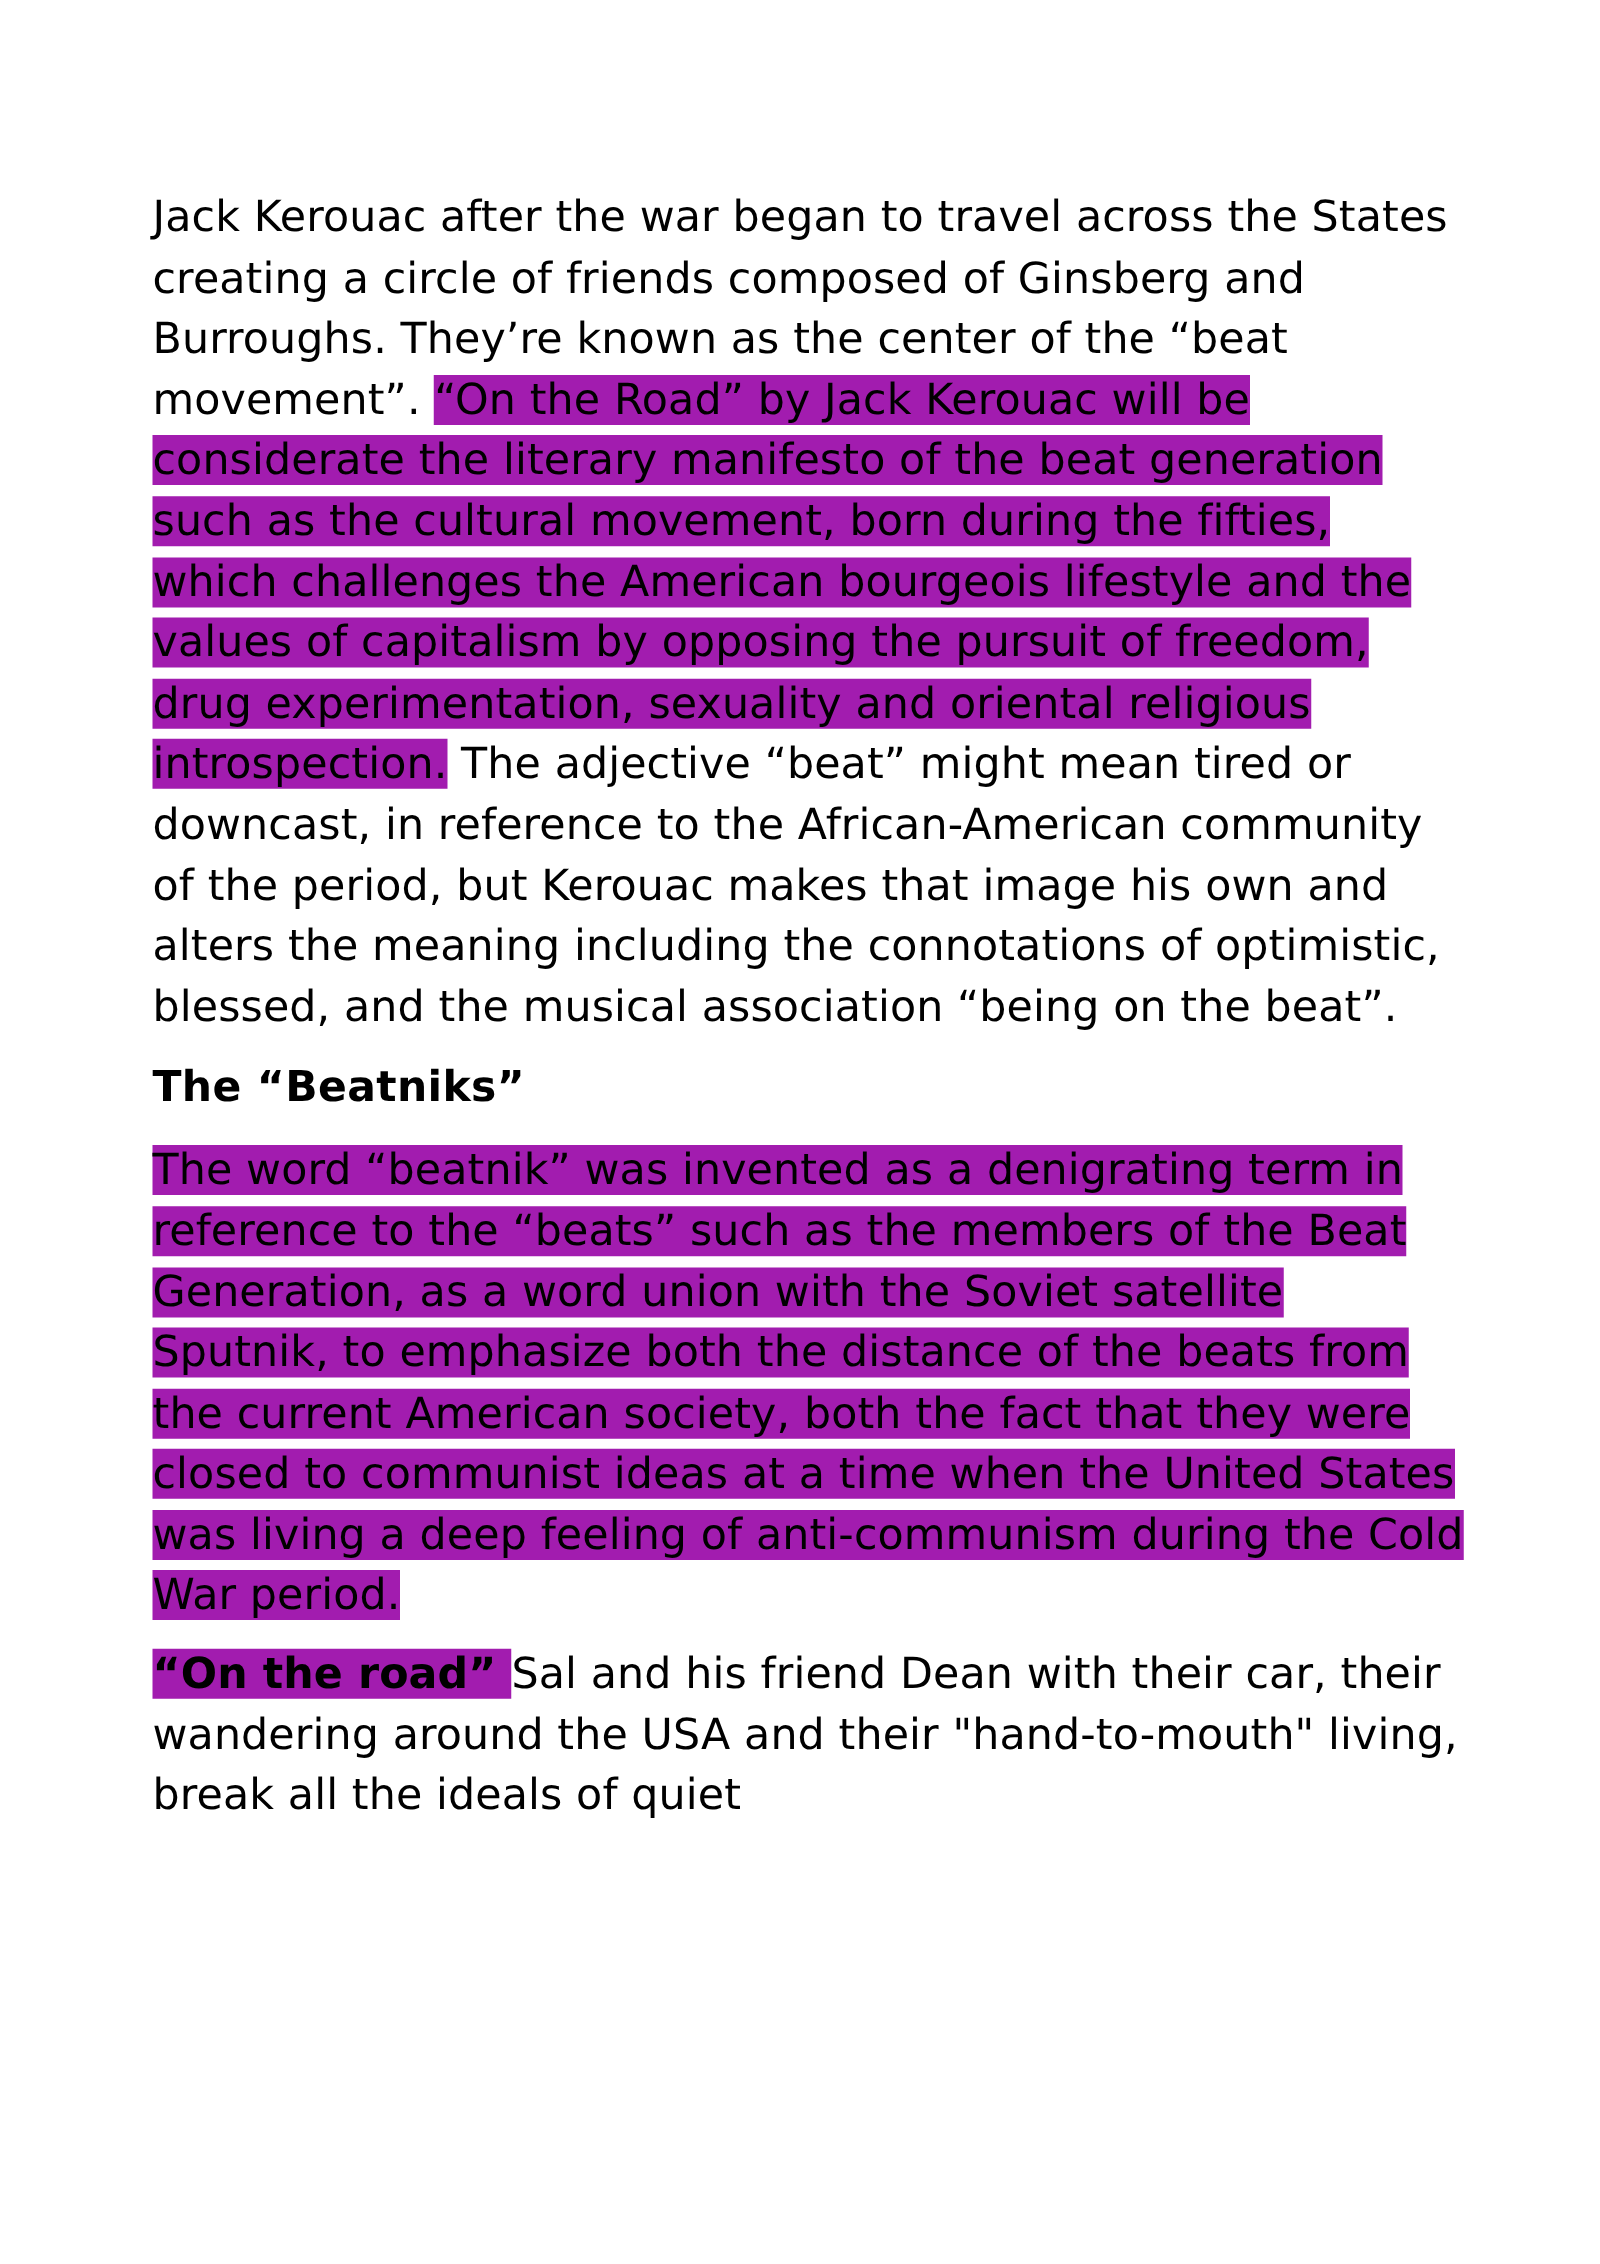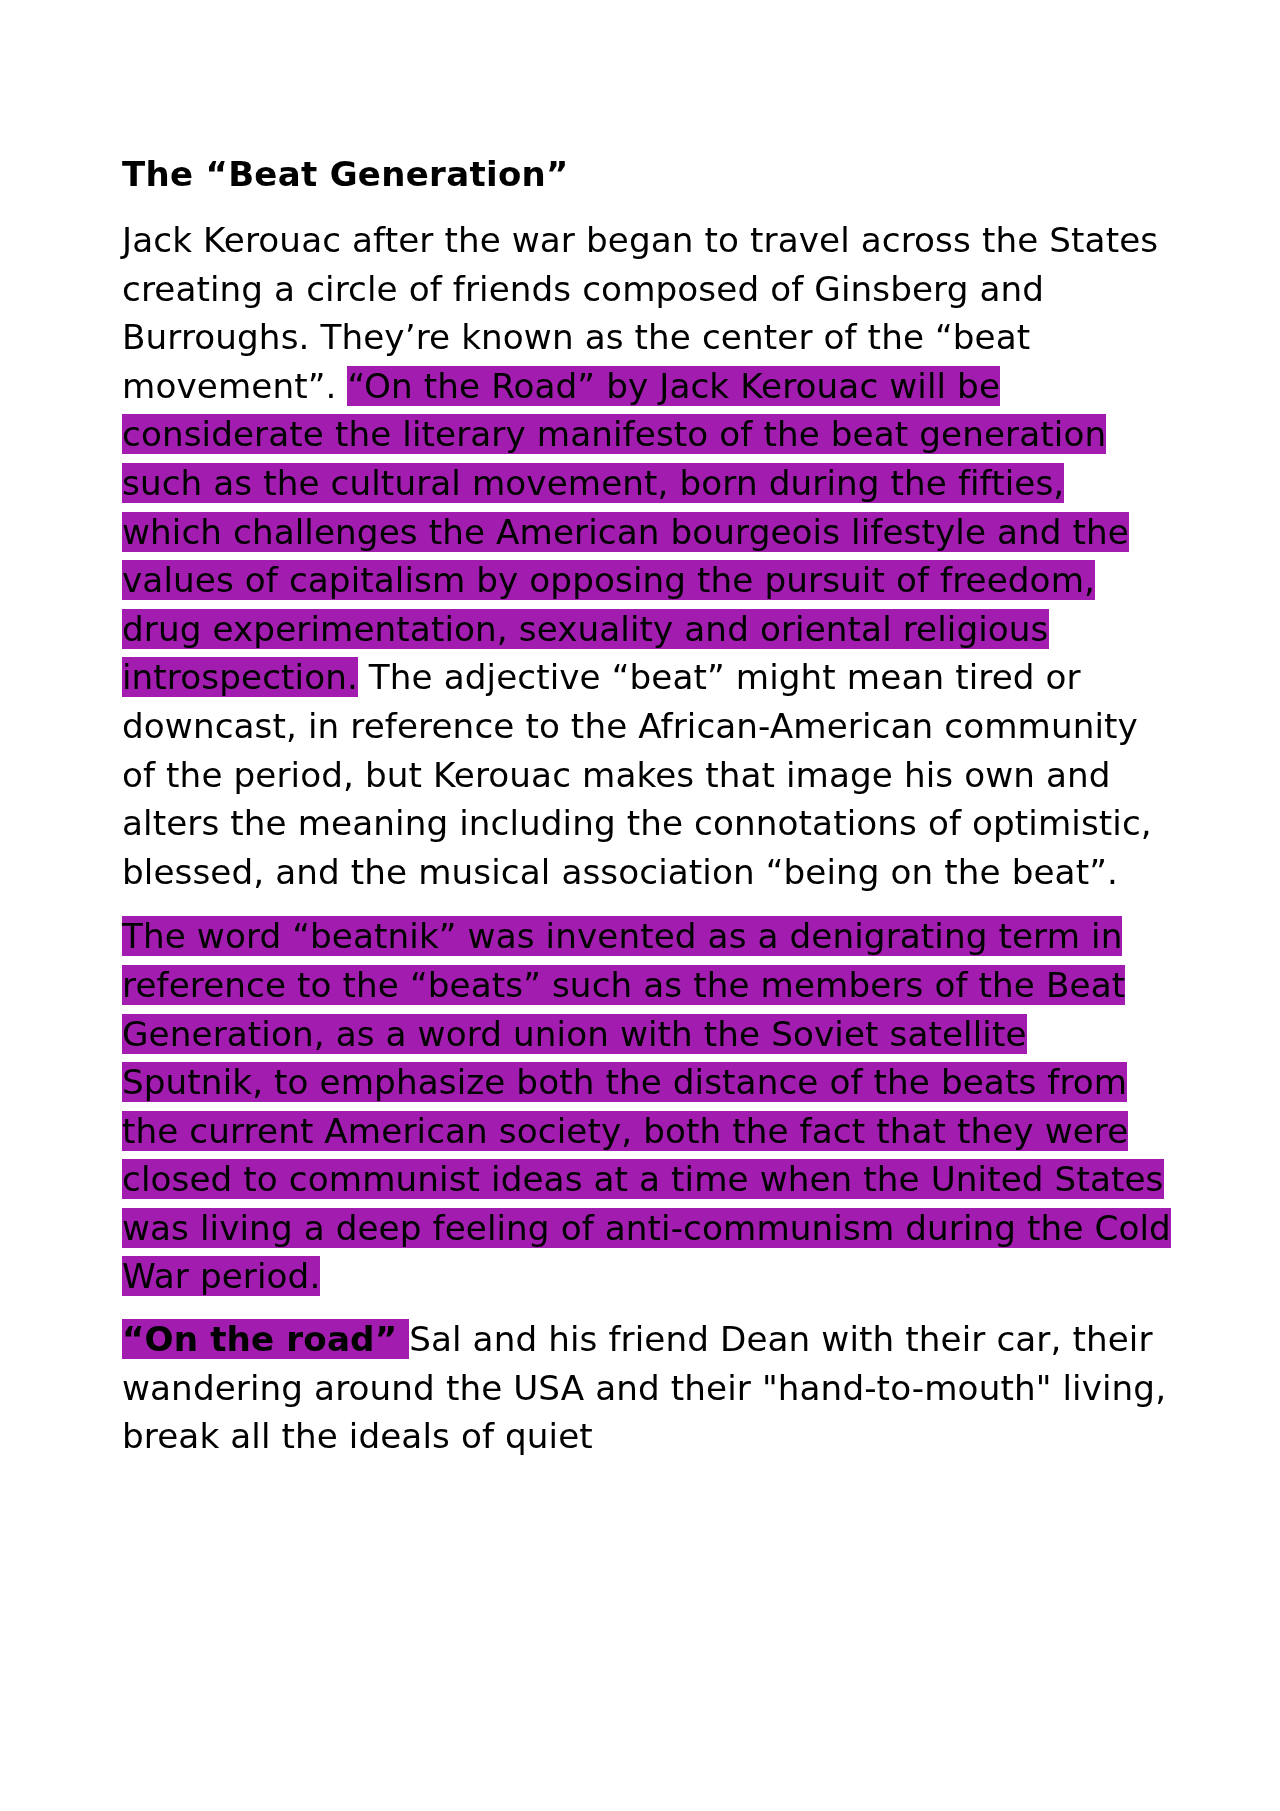--- a/index.html
+++ b/index.html
@@ -20,19 +20,19 @@
   .p1 { margin-bottom: 16px; }
   .h2 { margin-bottom: 18px; }
   .p2 { margin-bottom: 14px; }
   .hl { background: #a21caf; }
   .b { font-weight: bold; }
 </style>
 </head>
 <body>
 
 <div class="page">
-  <h2 class="h1">The “Beat Generation”</h2>
   <p class="p1"><span>Jack Kerouac after the war began to travel across the States creating a circle of friends composed of Ginsberg and Burroughs. They’re known as the center of the “beat movement”. </span><span class="hl">“On the Road” by Jack Kerouac will be considerate the literary manifesto of the beat generation such as the cultural movement, born during the fifties, which challenges the American bourgeois lifestyle and the values of capitalism by opposing the pursuit of freedom, drug experimentation, sexuality and oriental religious introspection.</span><span> The adjective “beat” might mean tired or downcast, in reference to the African-American community of the period, but Kerouac makes that image his own and alters the meaning including the connotations of optimistic, blessed, and the musical association “being on the beat”.</span></p>
 
+  <h2 class="h2">The “Beatniks”</h2>
   <p class="p2"><span class="hl">The word “beatnik” was invented as a denigrating term in reference to the “beats” such as the members of the Beat Generation, as a word union with the Soviet satellite Sputnik, to emphasize both the distance of the beats from the current American society, both the fact that they were closed to communist ideas at a time when the United States was living a deep feeling of anti-communism during the Cold War period.</span></p>
 
   <p><span class="hl b">“On the road” </span><span>Sal and his friend Dean with their car, their wandering around the USA and their "hand-to-mouth" living, break all the ideals of quiet</span></p>
 </div>
 
 </body></html>

